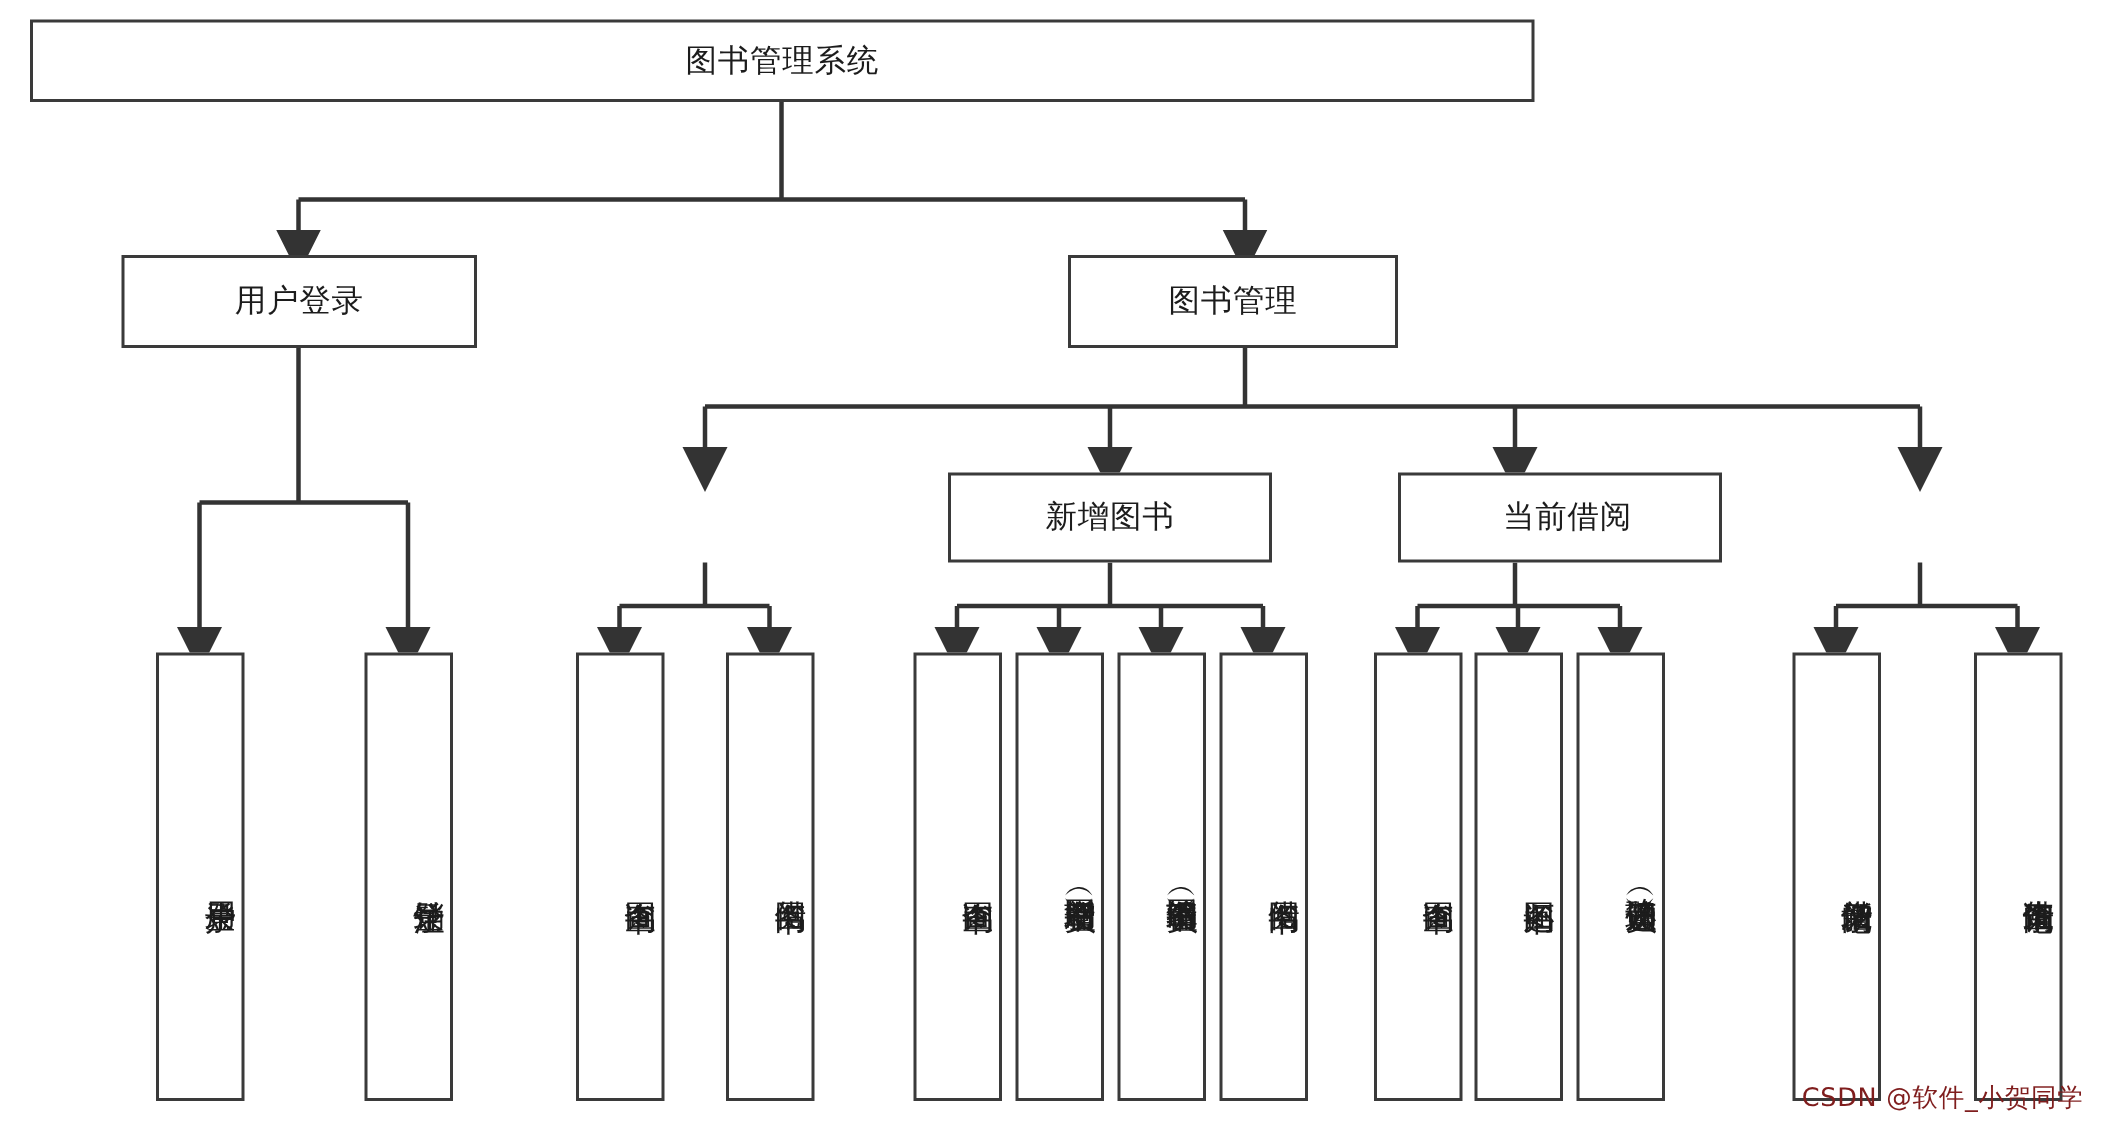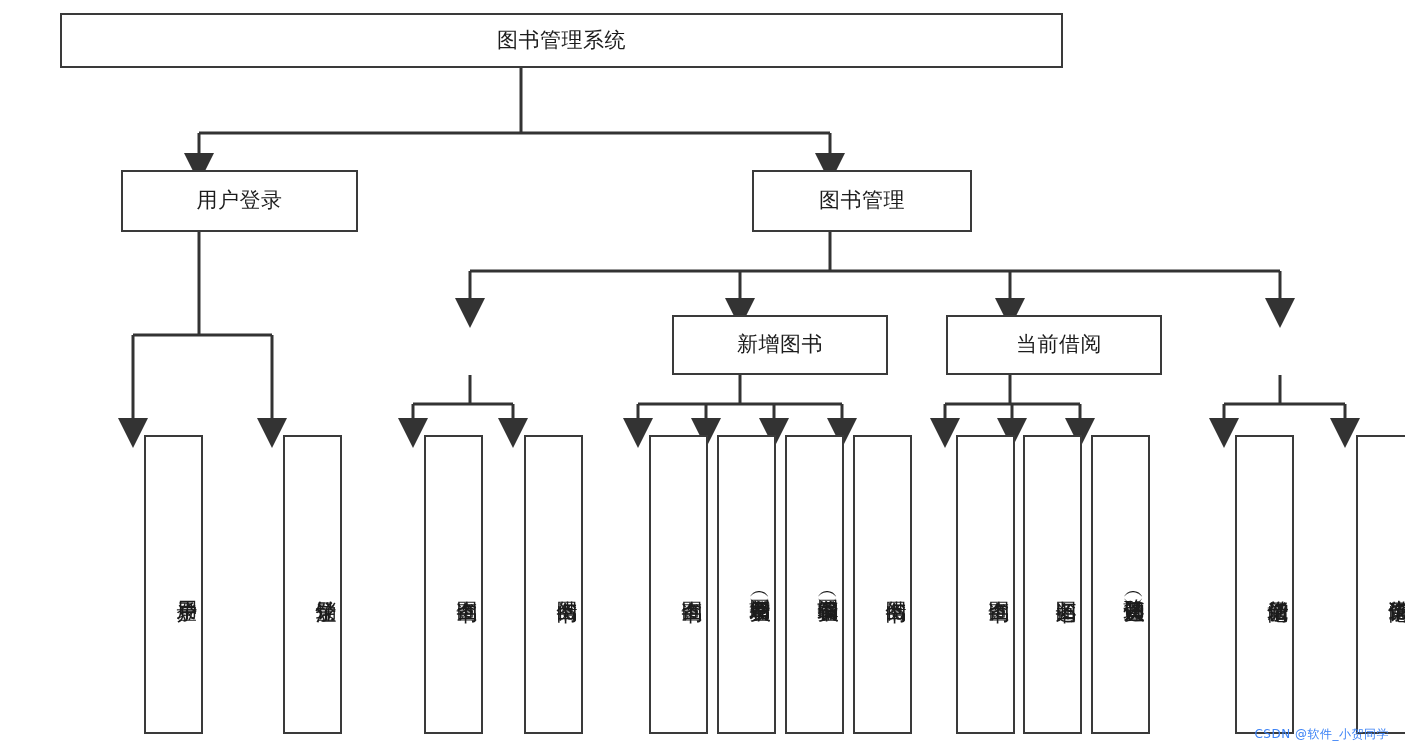--- a/index.html
+++ b/index.html
@@ -29,21 +29,20 @@
   .node {
     position: absolute;
     box-sizing: border-box;
     background: #ffffff;
     border: 2.5px solid #3a3a3a;
     display: flex;
     align-items: center;
     justify-content: center;
     color: #1c1c1c;
     letter-spacing: 0.5px;
-    margin-left: 40px;
   }
   .node-h {
     font-size: 21px;
     line-height: 1.2;
     padding: 0 6px;
     text-align: center;
   }
   .node-v {
     font-size: 21px;
     line-height: 1.38;
@@ -57,22 +56,22 @@
   }
   .node-v > span {
     writing-mode: vertical-rl;
     text-orientation: upright;
     display: block;
   }
   .watermark {
     position: absolute;
     right: 16px;
     bottom: 4px;
-    font-size: 12px;
-    color: #3b82f6;
+    font-size: 17px;
+    color: #7f1d1d;
     letter-spacing: 0.5px;
     user-select: none;
     white-space: nowrap;
   }
 </style>
 </head>
 <body>
 
 <div id="diagram-root">
 
@@ -136,21 +135,21 @@
 
   <div class="node node-h" style="left:712px; top:170px; width:220px; height:62px;">
     <span>图书管理</span>
   </div>
 
 
   <div class="node node-h" style="left:632px; top:315px; width:216px; height:60px;">
     <span>新增图书</span>
   </div>
 
-  <div class="node node-h" style="left:906px; top:315px; width:216px; height:60px;padding-left:16px;">
+  <div class="node node-h" style="left:932px; top:315px; width:216px; height:60px;padding-left:16px;">
     <span>当前借阅</span>
   </div>
 
 
   <div class="node node-v" style="left:104px; top:435px; width:59px; height:299px;">
     <span>用户登录</span>
   </div>
 
   <div class="node node-v" style="left:243px; top:435px; width:59px; height:299px;">
     <span>注销登录</span>

